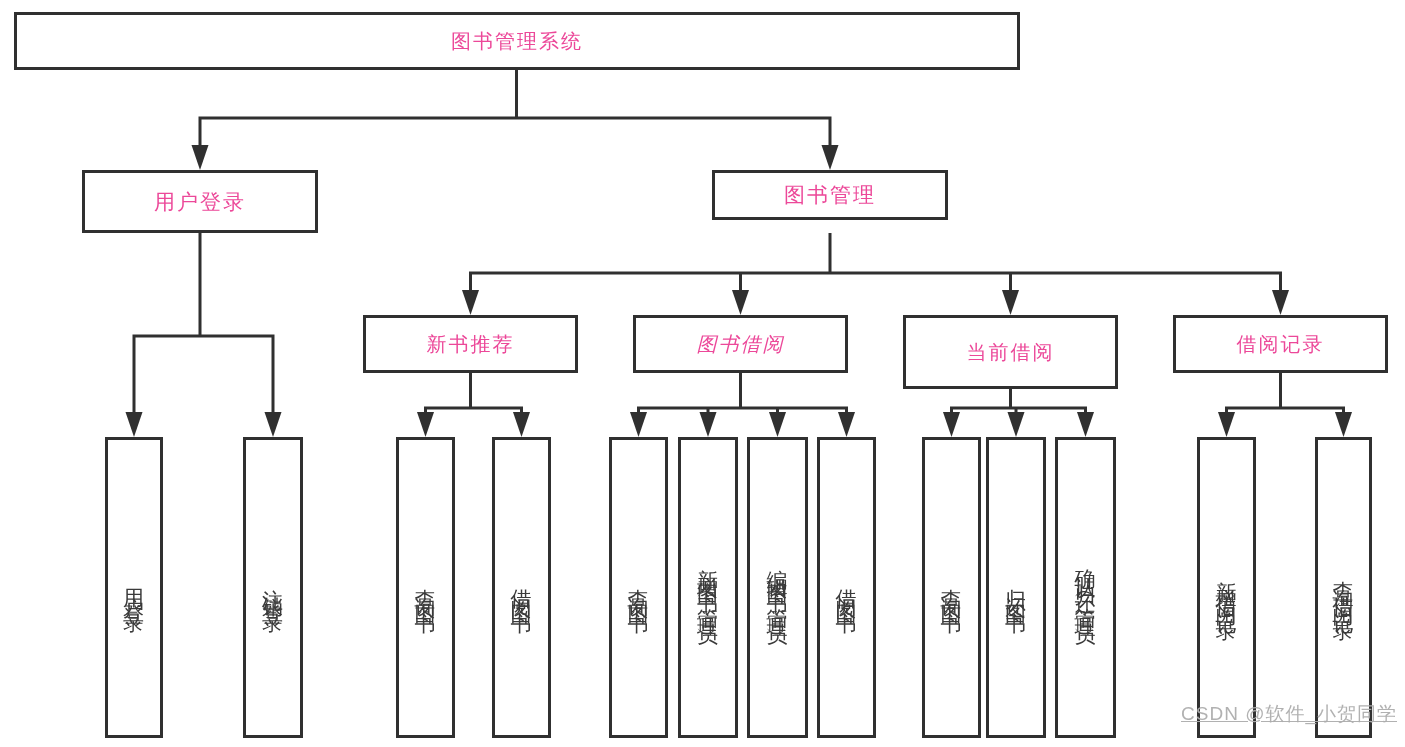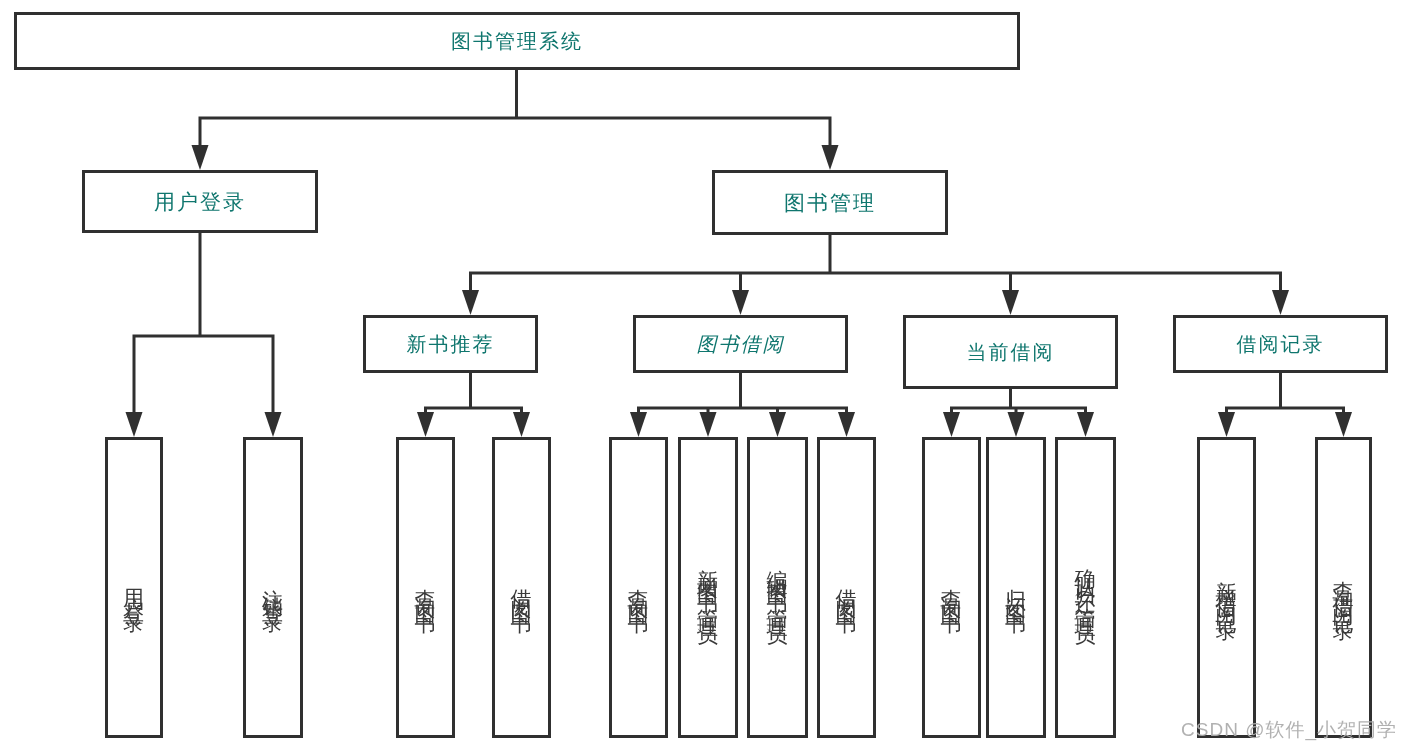--- a/index.html
+++ b/index.html
@@ -20,21 +20,21 @@
   #connector-layer path { stroke: #303030; stroke-width: 3; fill: none; }
   #connector-layer polygon { fill: #303030; stroke: none; }
   .hbox {
     position: absolute;
     box-sizing: border-box;
     border: 3px solid #303030;
     background: #ffffff;
     display: flex;
     align-items: center;
     justify-content: center;
-    color: #0f766e;
+    color: #ec4899;
     font-size: 20px;
     letter-spacing: 2px;
     z-index: 2;
   }
   .vbox {
     position: absolute;
     top: 437px;
     height: 301px;
     box-sizing: border-box;
     border: 3px solid #303030;
@@ -49,26 +49,27 @@
     text-orientation: mixed;
     font-size: 21px;
     letter-spacing: 8px;
     line-height: 1;
     color: #3a3a3a;
     white-space: nowrap;
   }
   #watermark {
     position: absolute;
     right: 8px;
-    bottom: 4px;
+    bottom: 20px;
     font-size: 19px;
     color: rgba(173, 173, 173, 0.95);
     letter-spacing: 1px;
     white-space: nowrap;
     z-index: 5;
+    text-decoration: underline;
   }
 </style>
 </head>
 <body>
 
 <div id="stage">
 
   <svg id="connector-layer" viewBox="0 0 1405 747" xmlns="http://www.w3.org/2000/svg">
     <path d="M516.5 69 V119.5
              M198.5 118 H831.5
@@ -124,25 +125,25 @@
     <polygon points="1335,412 1352,412 1343.5,437"></polygon>
   </svg>
 
   <div class="hbox" style="left:14px; top:12px; width:1006px; height:58px;">
     <span>图书管理系统</span>
   </div>
 
   <div class="hbox" style="left:82px; top:170px; width:236px; height:63px; font-size:21px;">
     <span>用户登录</span>
   </div>
-  <div class="hbox" style="left:712px; top:170px; width:236px; height:65px; font-size:21px;">
+  <div class="hbox" style="left:712px; top:170px; width:236px; height:50px; font-size:21px;">
     <span>图书管理</span>
   </div>
 
-  <div class="hbox" style="left:363px; top:315px; width:175px; height:58px;">
+  <div class="hbox" style="left:363px; top:315px; width:215px; height:58px;">
     <span>新书推荐</span>
   </div>
   <div class="hbox" style="left:633px; top:315px; width:215px; height:58px;font-style:italic;">
     <span>图书借阅</span>
   </div>
   <div class="hbox" style="left:903px; top:315px; width:215px; height:74px;">
     <span>当前借阅</span>
   </div>
   <div class="hbox" style="left:1173px; top:315px; width:215px; height:58px;">
     <span>借阅记录</span>

